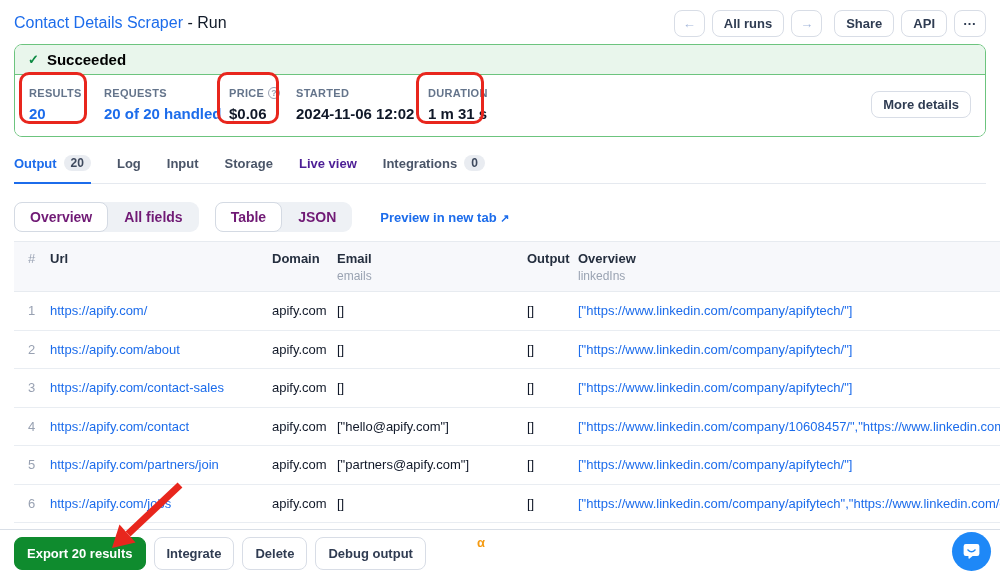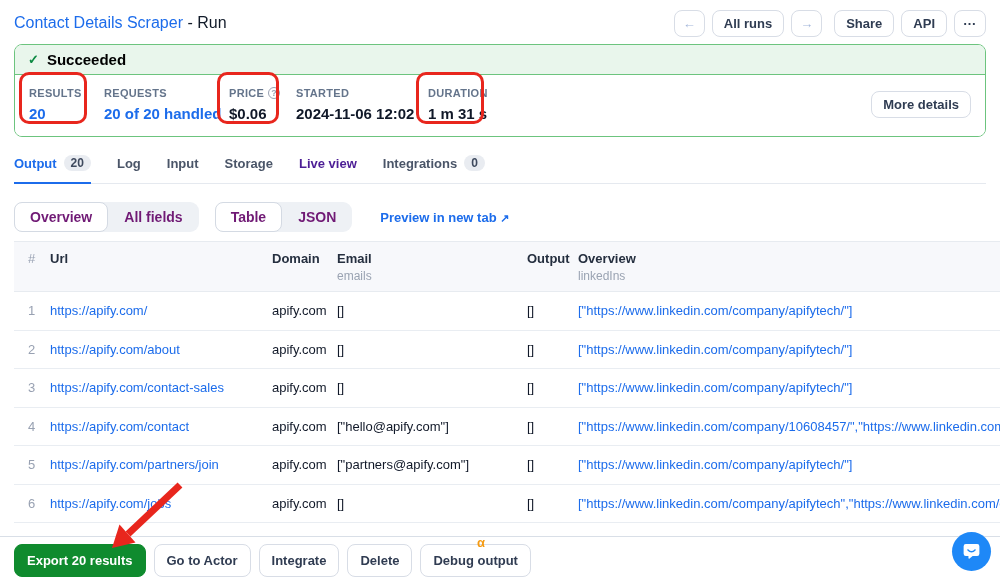--- a/index.html
+++ b/index.html
@@ -58,21 +58,21 @@
   thead th .sub { display:block; font-size:12px; font-weight:400; color:#9aa3b2; margin-top:3px; }
   thead th.num { color:#98a1b2; font-weight:400; padding-left:14px; }
   tbody td { border-bottom:1px solid #e9edf2; font-size:13px; color:#101828; padding:10px 8px 10px 0; vertical-align:middle; }
   tbody td.num { color:#98a1b2; padding-left:14px; }
   td.url a, td.linkedin { color:#1c6ceb; text-decoration:none; cursor:pointer; }
   td.url { word-break:break-word; line-height:1.35; }
   td.linkedin { white-space:nowrap; overflow:hidden; }
   td.mono-val { white-space:nowrap; overflow:hidden; }
 
   
-  .footer { position:absolute; left:0; right:0; bottom:1px; height:47px; background:#fff; border-top:1px solid #d9dfe7;
+  .footer { position:absolute; left:0; right:0; bottom:8px; height:47px; background:#fff; border-top:1px solid #d9dfe7;
             display:flex; align-items:center; gap:8px; padding-left:14px; }
   .btn.export { background:#0f8b2e; border-color:#0f8b2e; color:#fff; font-weight:700; padding:8px 12px; }
   .footer .btn.plain { padding:8px 12px; color:#303c52; }
   .alpha-badge { position:absolute; left:477px; top:535px; color:#f59b13; font-weight:700; font-size:13px; z-index:4; }
 
   
   .chat-fab { position:absolute; left:952px; top:532px; width:39px; height:39px; border-radius:50%; background:#1e88f7;
               display:flex; align-items:center; justify-content:center; cursor:pointer; z-index:6; }
   .chat-fab svg { width:21px; height:21px; }
 
@@ -255,21 +255,20 @@
           <td class="mono-val">[]</td>
           <td class="mono-val">[]</td>
           <td class="linkedin">["https://www.linkedin.com/company/apifytech/"]</td>
         </tr>
       </tbody>
     </table>
   </div>
 
   <div class="footer">
     <button class="btn export">Export 20 results</button>
-    <button class="btn plain">Go to Actor</button>
     <button class="btn plain">Integrate</button>
     <button class="btn plain">Delete</button>
     <button class="btn plain">Debug output</button>
   </div>
   <div class="alpha-badge">α</div>
 
   <div class="chat-fab">
     <span style="display:flex">
       <svg viewBox="0 0 24 24">
         <path d="M5.5 3.5h13A2.5 2.5 0 0 1 21 6v8.5a2.5 2.5 0 0 1-2.5 2.5h-5.2l-3.5 3.1c-.5.45-1.3.1-1.3-.57V17H5.5A2.5 2.5 0 0 1 3 14.5V6a2.5 2.5 0 0 1 2.5-2.5z" fill="#ffffff"></path>

